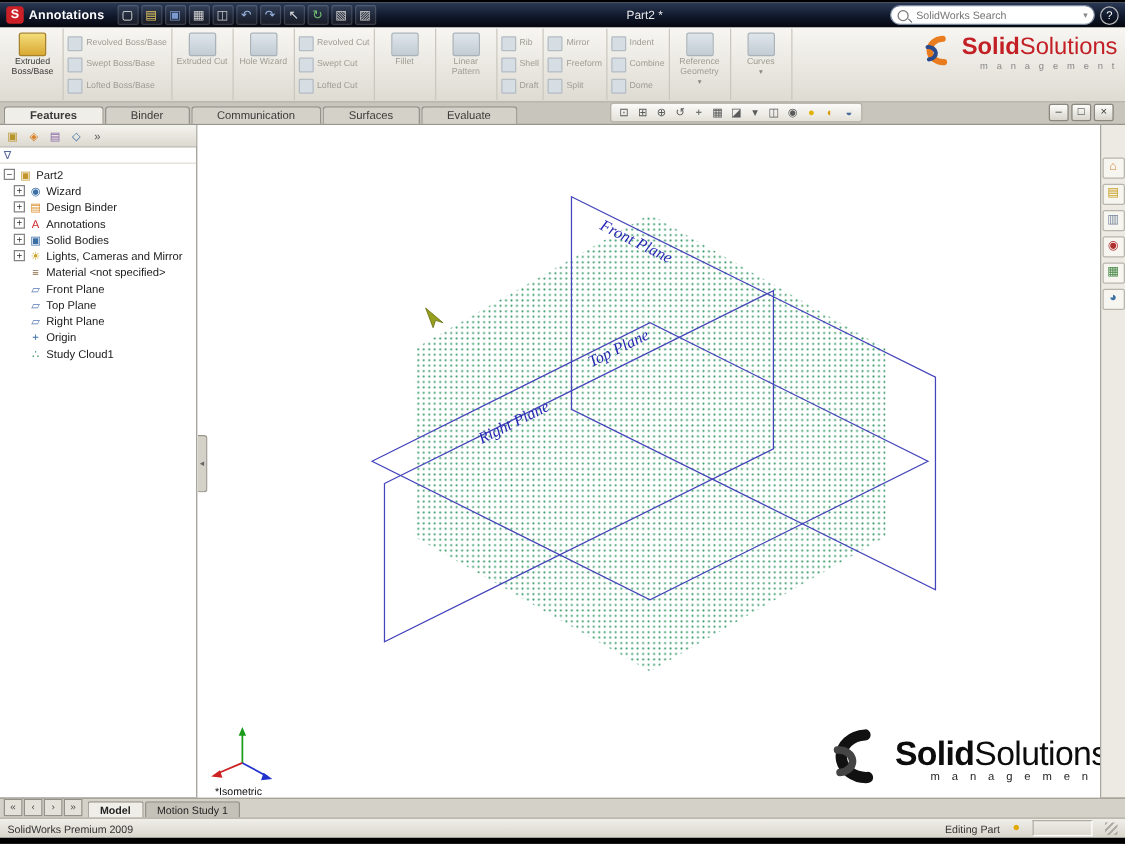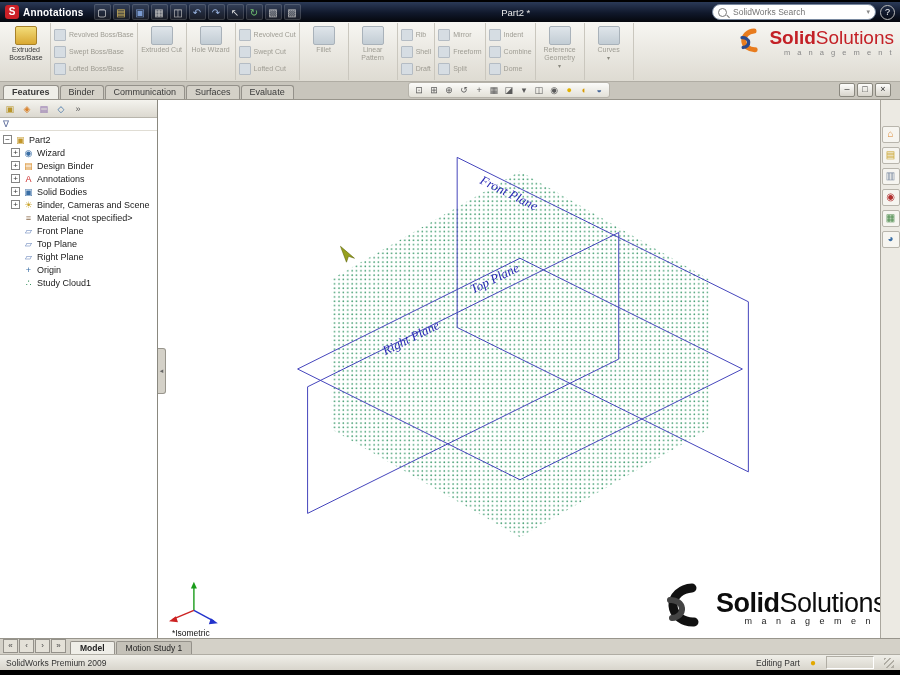--- a/index.html
+++ b/index.html
@@ -43,21 +43,21 @@
   .lgarrow{font-size:6px;color:#8a887f;}
 
   .brand-top{position:absolute;right:6px;top:5px;display:flex;align-items:center;gap:5px;}
   .bt1{font-size:19px;color:#c32026;line-height:1;}
   .bt1 b{font-weight:bold;}
   .bt2{font-size:7.5px;color:#888;letter-spacing:2.5px;text-align:right;margin-top:1px;}
 
   
   .tabrow{height:17px;background:#c8c5bc;display:flex;align-items:flex-end;padding:0 3px;border-bottom:1px solid #98958c;flex:0 0 auto;}
   .tabs{display:flex;gap:1px;align-items:flex-end;}
-  .tab{font-size:9px;padding:1px 8px 2px;background:#d4d1c8;border:1px solid #94918a;border-bottom:none;
+  .tab{font-size:9px;padding:1px 20px 2px;background:#d4d1c8;border:1px solid #94918a;border-bottom:none;
     border-radius:3px 3px 0 0;color:#3a3a3a;white-space:nowrap;}
   .tab[data-active="true"]{background:#efeee8;font-weight:bold;}
   .hud{display:flex;align-items:center;gap:1px;margin:0 auto 1px;padding:0 3px;height:14px;
     background:linear-gradient(#fbfbf9,#e3e1d8);border:1px solid #b6b3aa;border-radius:3px;}
   .hud-ic{width:14px;text-align:center;font-size:9px;}
   .winctl{display:flex;gap:2px;margin:0 6px 2px auto;}
   .wc{width:14px;height:12px;font-size:9px;line-height:11px;text-align:center;border:1px solid #8a887f;
     background:linear-gradient(#fdfdfb,#d8d5cc);border-radius:2px;color:#333;}
 
   
@@ -425,21 +425,21 @@
 
               <div class="trow">
                 <span class="pm">+</span>
                 <span class="tglyph" style="color: rgb(58, 110, 165);">▣</span>
                 <span class="tlbl">Solid Bodies</span>
               </div>
 
               <div class="trow">
                 <span class="pm">+</span>
                 <span class="tglyph" style="color: rgb(201, 162, 39);">☀</span>
-                <span class="tlbl">Binder, Cameras and Scene</span>
+                <span class="tlbl">Lights, Cameras and Mirror</span>
               </div>
 
               <div class="trow">
                 <span class="pm"></span>
                 <span class="tglyph" style="color: rgb(138, 106, 74);">≡</span>
                 <span class="tlbl">Material &lt;not specified&gt;</span>
               </div>
 
               <div class="trow">
                 <span class="pm"></span>

